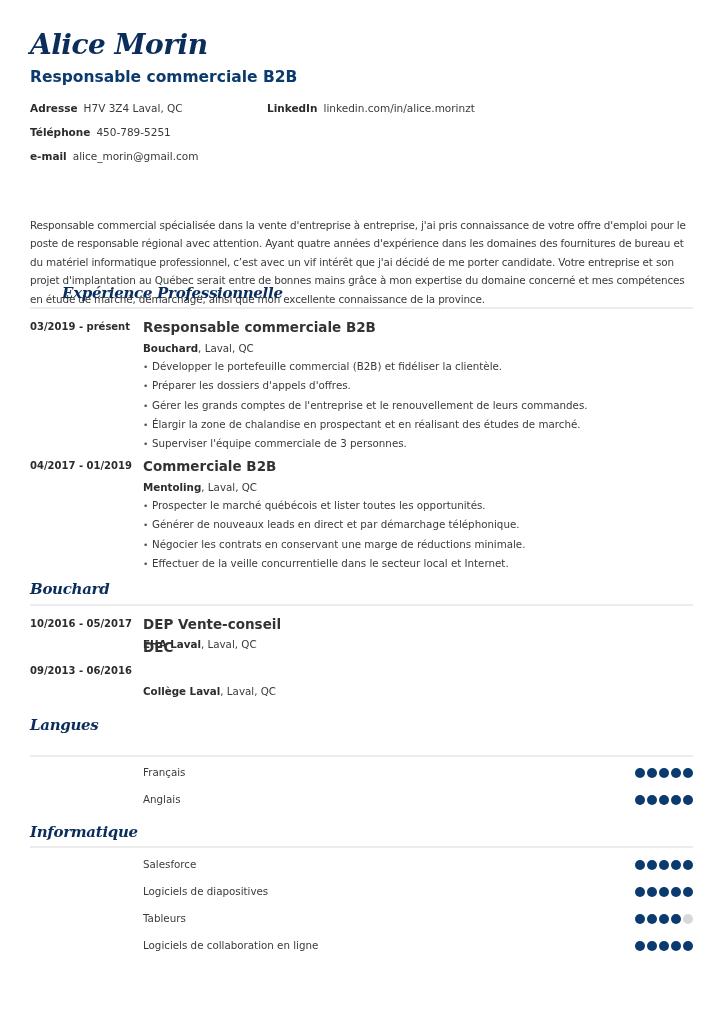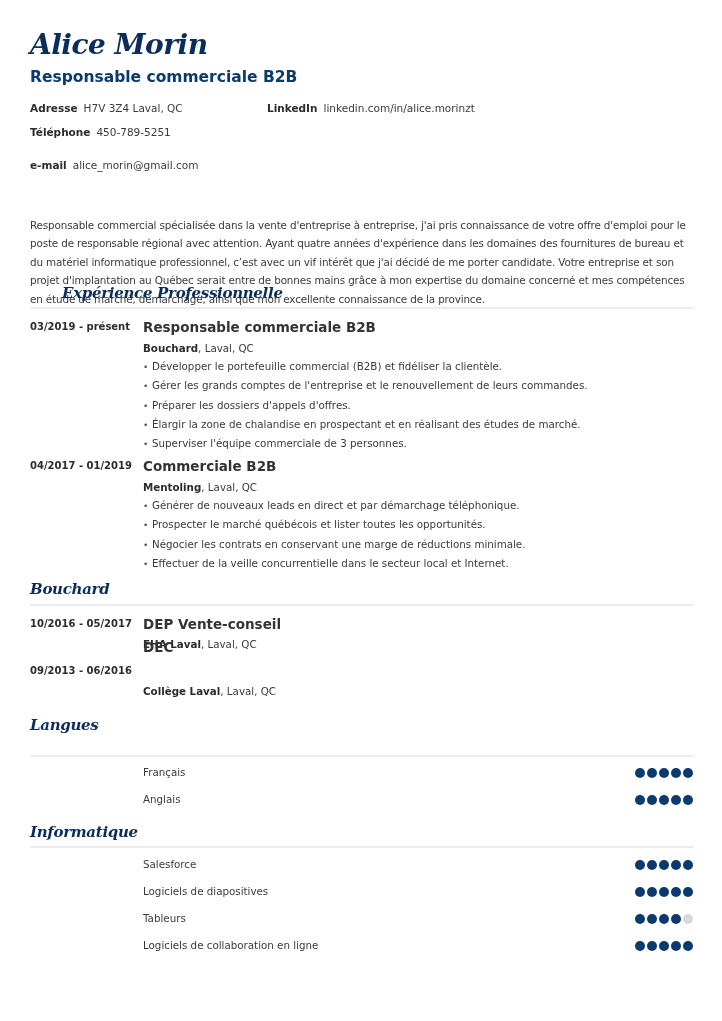--- a/index.html
+++ b/index.html
@@ -56,49 +56,49 @@
 
 <div class="contact" style="left:30px; top:102px;">
   <b>Adresse</b><span>H7V 3Z4 Laval, QC</span>
 </div>
 <div class="contact" style="left:267px; top:102px;">
   <b>LinkedIn</b><span>linkedin.com/in/alice.morinzt</span>
 </div>
 <div class="contact" style="left:30px; top:126px;">
   <b>Téléphone</b><span>450-789-5251</span>
 </div>
-<div class="contact" style="left:30px; top:150px;margin-top:9px;">
+<div class="contact" style="left:30px; top:150px;">
   <b>e-mail</b><span>alice_morin@gmail.com</span>
 </div>
 
 <div class="summary">Responsable commercial spécialisée dans la vente d'entreprise à entreprise, j'ai pris connaissance de votre offre d'emploi pour le poste de responsable régional avec attention. Ayant quatre années d'expérience dans les domaines des fournitures de bureau et du matériel informatique professionnel, c’est avec un vif intérêt que j'ai décidé de me porter candidate. Votre entreprise et son projet d'implantation au Québec serait entre de bonnes mains grâce à mon expertise du domaine concerné et mes compétences en étude de marché, démarchage, ainsi que mon excellente connaissance de la province.</div>
 
 <div class="section-head" style="top:284px;margin-left:32px;">Expérience Professionnelle</div>
 <div class="divider" style="top:307px;"></div>
 
 <div>
   <div class="date" style="top:321px;">03/2019 - présent</div>
   <div class="job-title" style="top:319px;">Responsable commerciale B2B</div>
   <div class="employer" style="top:342px;"><b>Bouchard</b><span>, Laval, QC</span></div>
   <ul class="bullets" style="top:357px;">
     <li>Développer le portefeuille commercial (B2B) et fidéliser la clientèle.</li>
+    <li>Préparer les dossiers d'appels d'offres.</li>
     <li>Gérer les grands comptes de l'entreprise et le renouvellement de leurs commandes.</li>
-    <li>Préparer les dossiers d'appels d'offres.</li>
     <li>Élargir la zone de chalandise en prospectant et en réalisant des études de marché.</li>
     <li>Superviser l'équipe commerciale de 3 personnes.</li>
   </ul>
 </div>
 
 <div>
   <div class="date" style="top:460px;">04/2017 - 01/2019</div>
   <div class="job-title" style="top:458px;">Commerciale B2B</div>
   <div class="employer" style="top:481px;"><b>Mentoling</b><span>, Laval, QC</span></div>
   <ul class="bullets" style="top:496px;">
+    <li>Prospecter le marché québécois et lister toutes les opportunités.</li>
     <li>Générer de nouveaux leads en direct et par démarchage téléphonique.</li>
-    <li>Prospecter le marché québécois et lister toutes les opportunités.</li>
     <li>Négocier les contrats en conservant une marge de réductions minimale.</li>
     <li>Effectuer de la veille concurrentielle dans le secteur local et Internet.</li>
   </ul>
 </div>
 
 <div class="section-head" style="top:580px;">Bouchard</div>
 <div class="divider" style="top:604px;"></div>
 
 <div>
   <div class="date" style="top:618px;">10/2016 - 05/2017</div>

